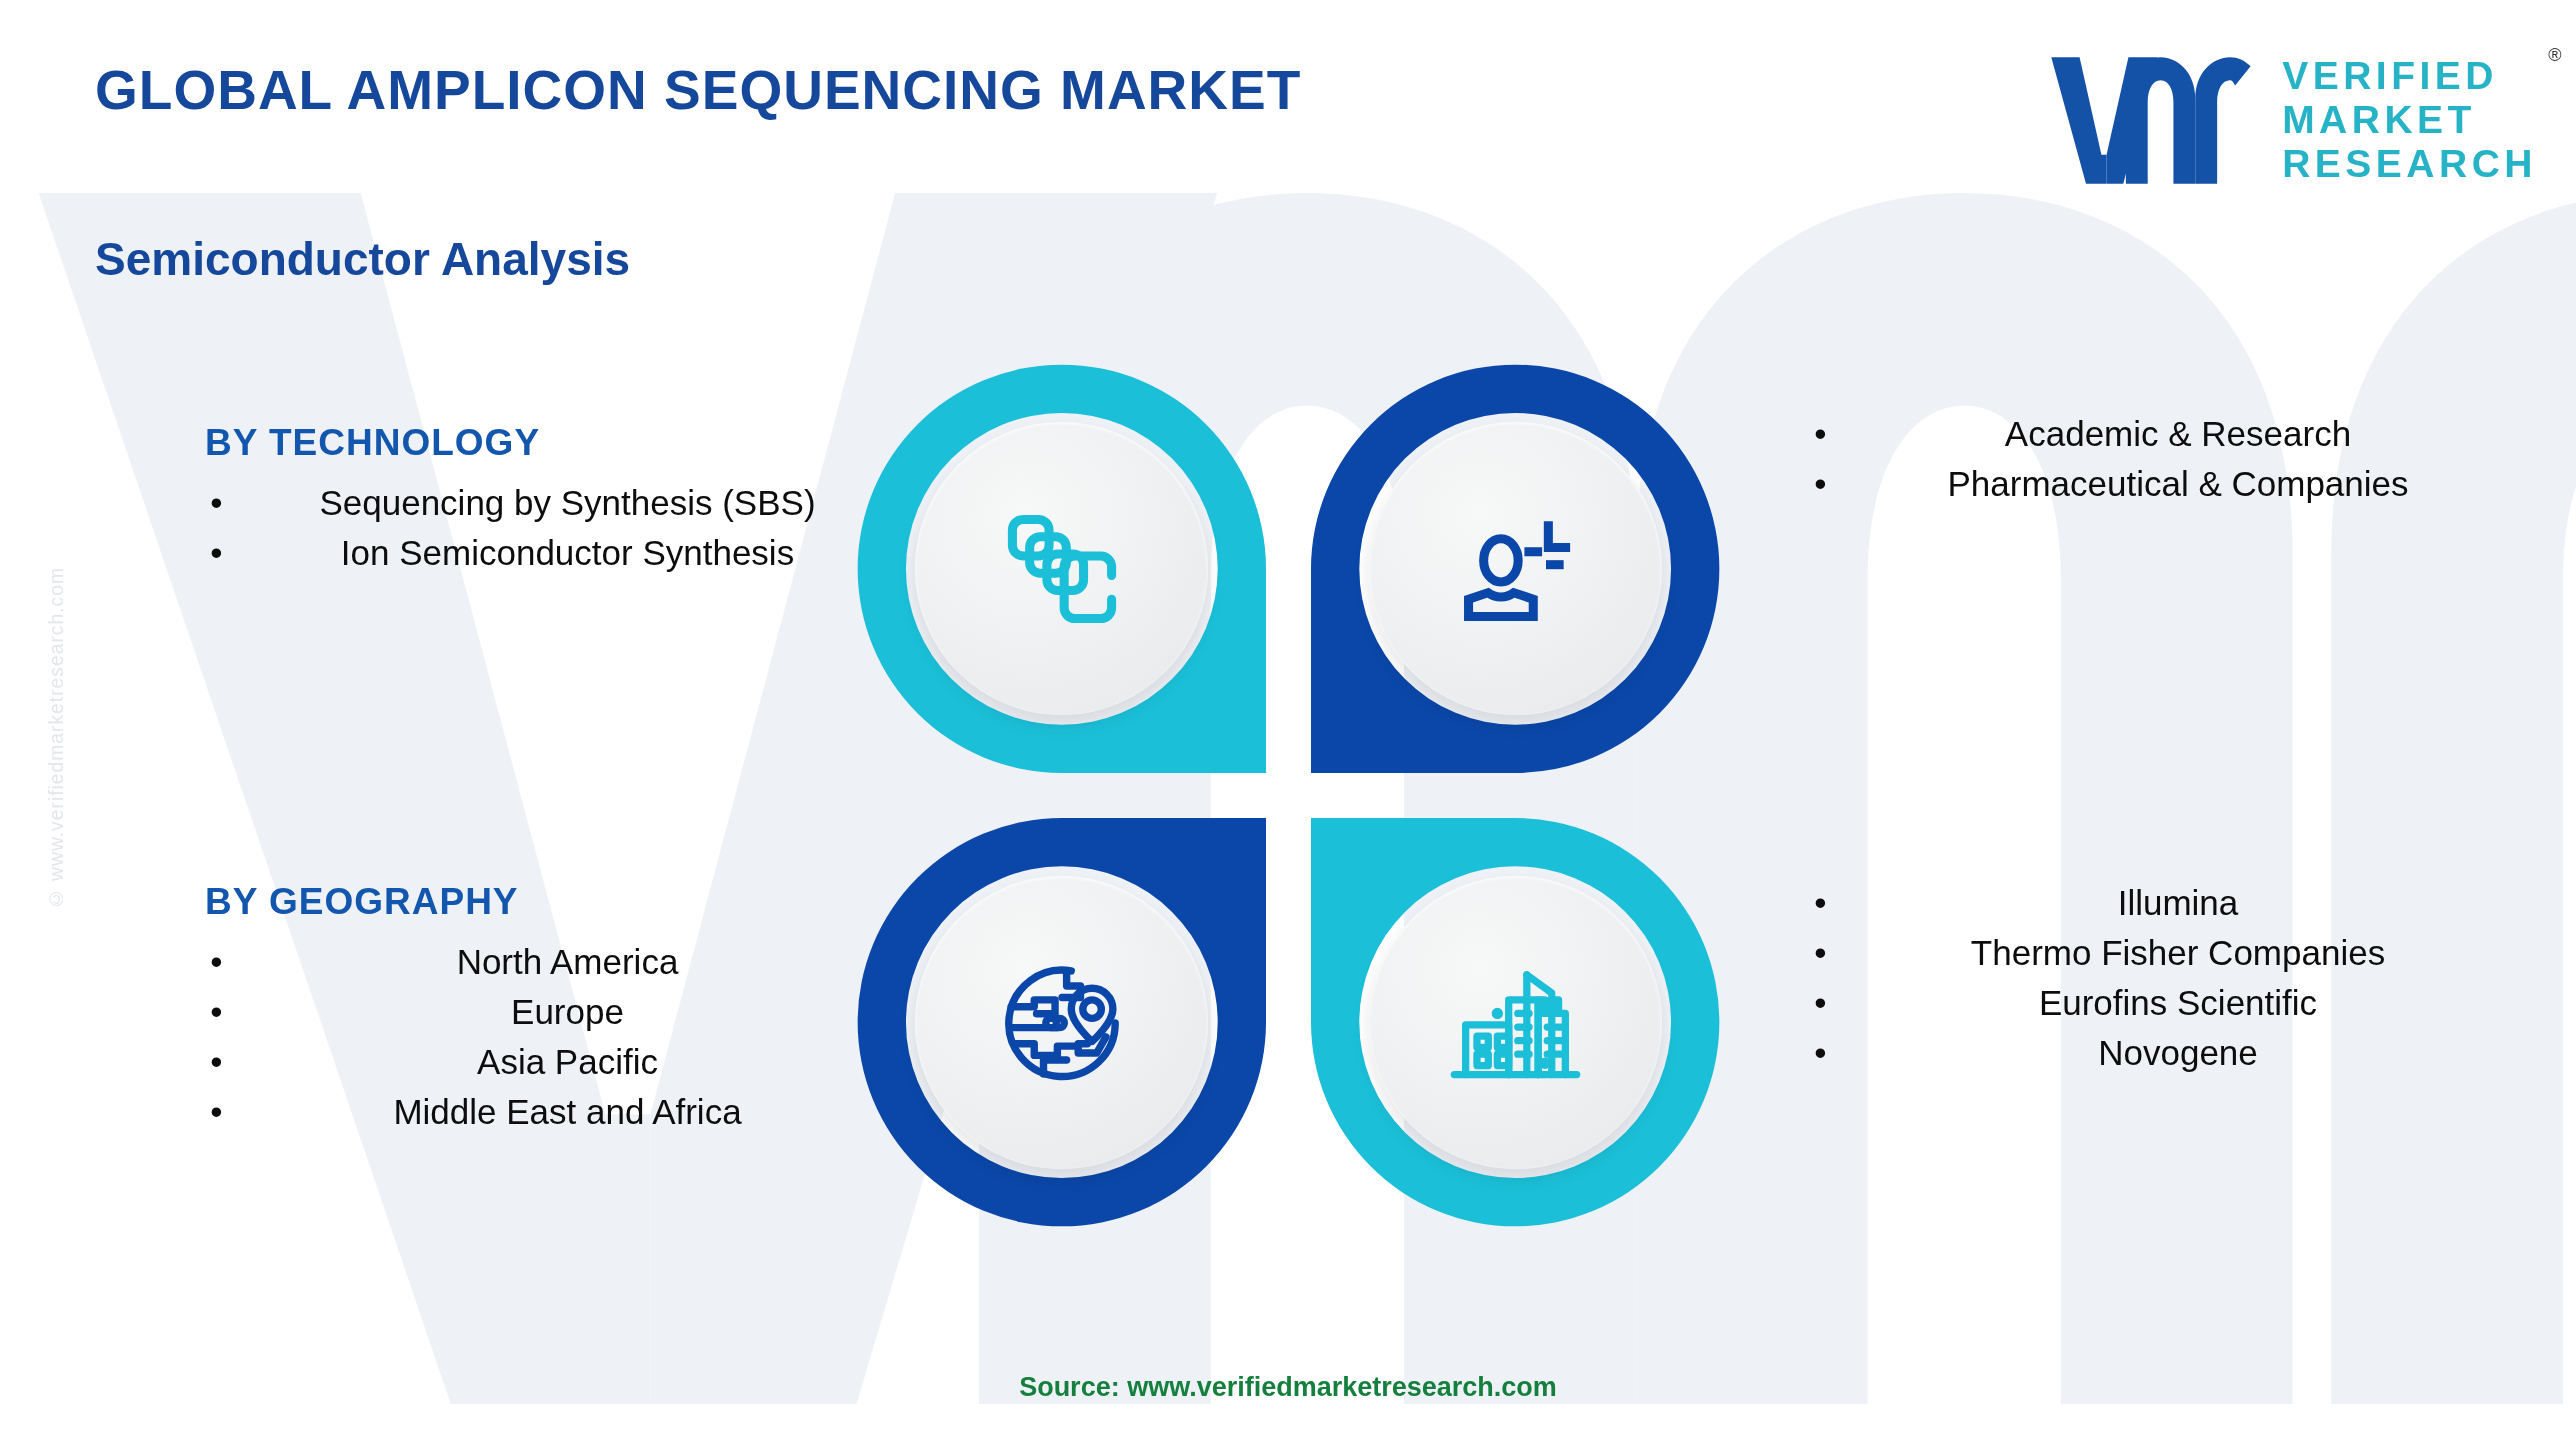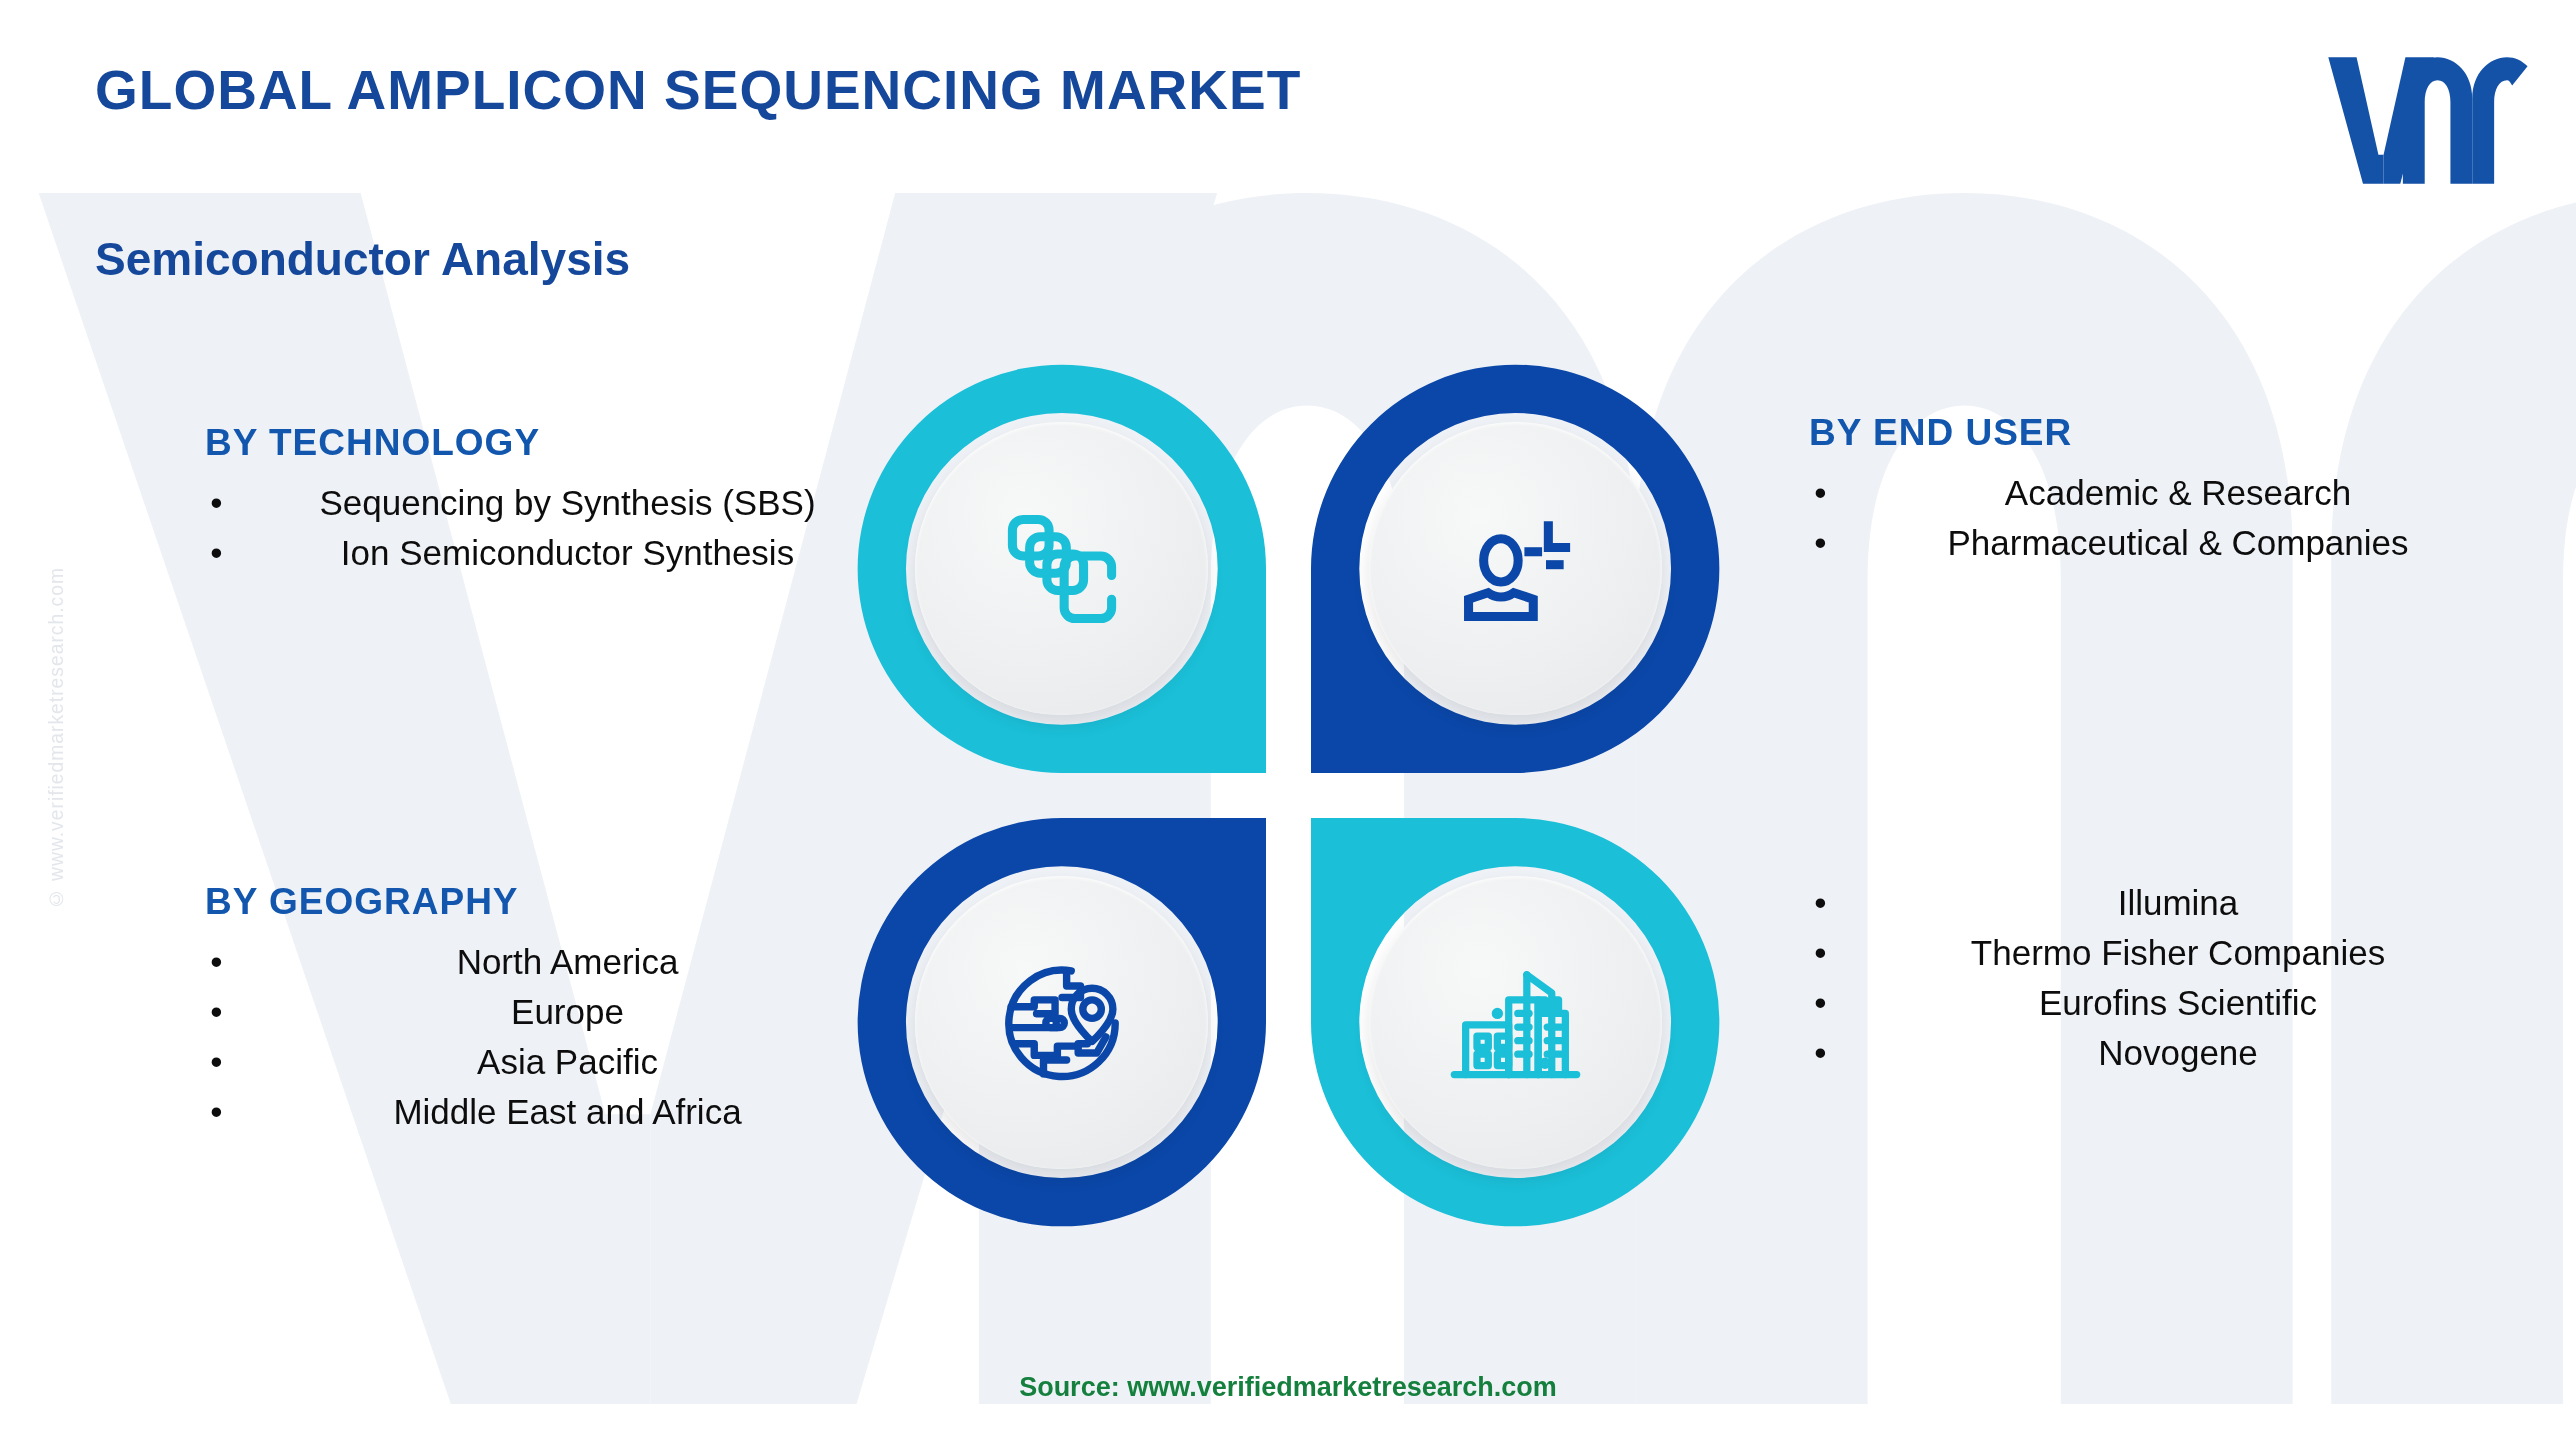--- a/index.html
+++ b/index.html
@@ -191,20 +191,28 @@
 
   <div id="logo">
     <svg id="logo-mark" width="213" height="135" viewBox="0 0 330 210" aria-hidden="true">
       <g fill="#1452a8">
         <path d="M6 8 L50 8 L84 160 L92 160 L92 205 L60 205 Z"></path>
         <path d="M92 160 L126 8 L170 8 L118 205 L92 205 Z"></path>
         <path d="M122 72 C122 33 148 8 176 8 C204 8 230 33 230 72 L230 205 L196 205 L196 78 C196 58 188 44 176 44 C164 44 156 58 156 78 L156 205 L122 205 Z"></path>
         <path d="M230 72 C230 33 256 8 284 8 C296 8 307 13 316 22 L292 52 C289 47 287 44 284 44 C272 44 264 58 264 78 L264 205 L230 205 Z"></path>
       </g>
     </svg>
+    <div id="logo-words">
+      <div class="logo-line">
+        <span>VERIFIED</span>
+        <span id="logo-reg">®</span>
+      </div>
+      <div class="logo-line">MARKET</div>
+      <div class="logo-line">RESEARCH</div>
+    </div>
   </div>
 
   <div id="pinwheel">
 
     <div class="petal" id="petal-tl">
       <svg class="petal-bg" viewBox="0 0 635 635" aria-hidden="true">
         <path d="M635 635 L635 318 A317 317 0 1 0 318 635 Z
                  M318 560 A242 242 0 1 1 560 318 A242 242 0 0 1 318 560 Z" fill="#1bbfd8" fill-rule="evenodd"></path>
       </svg>
       <div class="disc">
@@ -320,21 +328,20 @@
         <span class="bullet-text">Asia Pacific</span>
       </div>
       <div class="bullet-row">
         <span class="bullet-dot">•</span>
         <span class="bullet-text">Middle East and Africa</span>
       </div>
     </div>
   </div>
 
   <div class="col" id="col-enduser">
-    <div class="col-heading">BY END USER</div>
     <div class="bullets">
       <div class="bullet-row">
         <span class="bullet-dot">•</span>
         <span class="bullet-text">Academic &amp; Research</span>
       </div>
       <div class="bullet-row">
         <span class="bullet-dot">•</span>
         <span class="bullet-text">Pharmaceutical &amp; Companies</span>
       </div>
     </div>

